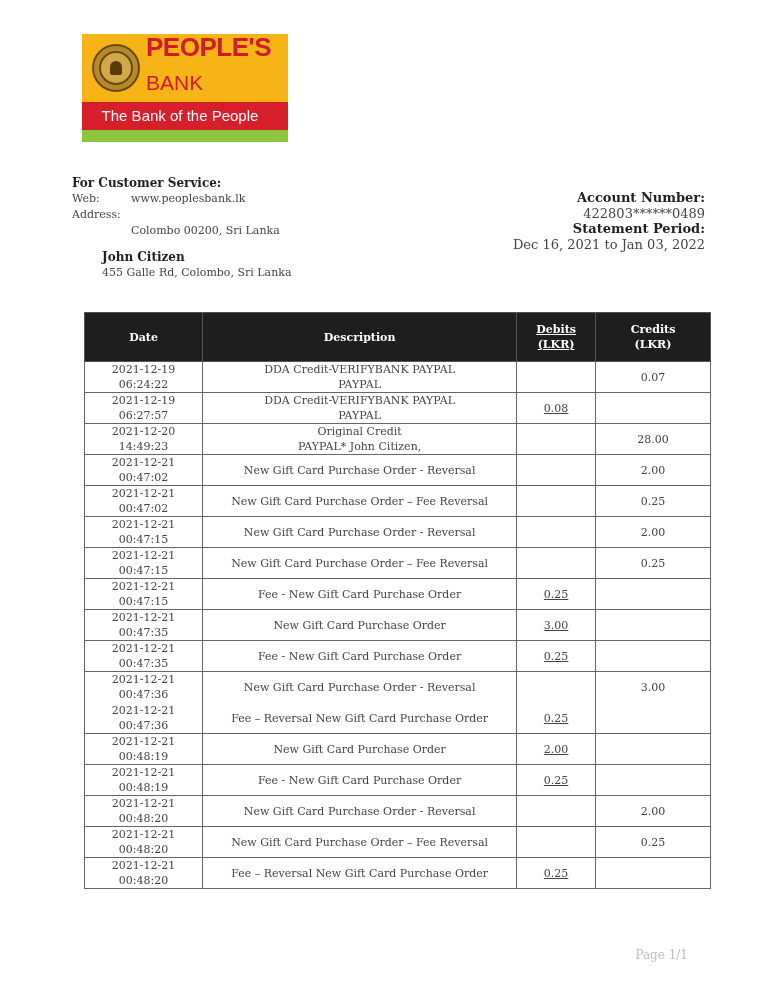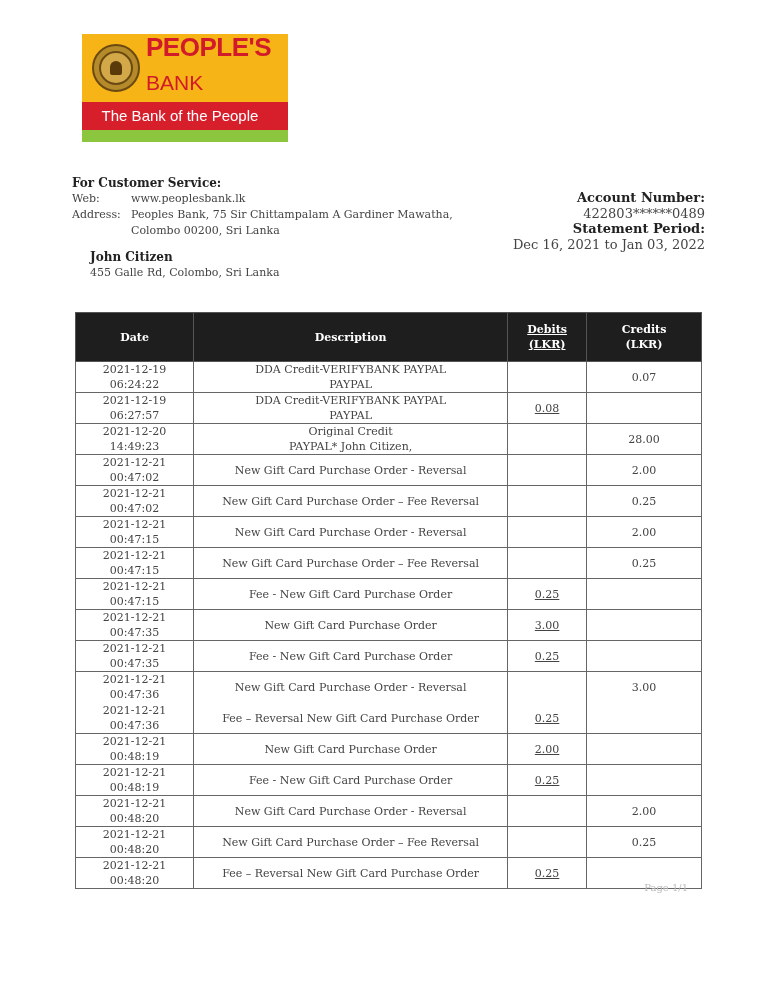--- a/index.html
+++ b/index.html
@@ -23,40 +23,40 @@
     .logo-tagline { position: absolute; left: 0; top: 68px; width: 196px; height: 28px; line-height: 28px; text-align: center;
                     font-family: "Liberation Sans", sans-serif; font-size: 15px; color: #fff; }
     .logo-green { position: absolute; left: 0; top: 96px; width: 206px; height: 12px; background: #8cc63f; }
 
     
     .contact { position: absolute; left: 72px; top: 175px; font-size: 11px; line-height: 16px; }
     .contact .heading { font-weight: bold; font-size: 12px; color: #222; margin-bottom: 0; }
     .contact .row { display: flex; }
     .contact .lbl { width: 59px; color: #444; }
     .contact .val { color: #444; }
-    .customer { position: absolute; left: 90px; top: 249px; font-size: 11px; line-height: 16px; }
+    .customer { position: absolute; left: 102px; top: 249px; font-size: 11px; line-height: 16px; }
     .customer .name { font-weight: bold; font-size: 12px; color: #222; }
     .customer .addr { color: #444; }
 
     
     .account { position: absolute; right: 63px; top: 190px; text-align: right; font-size: 13px; line-height: 15.5px; color: #444; }
     .account .k { font-weight: bold; color: #222; }
 
     
-    .stmt { position: absolute; left: 75px; top: 312px; border-collapse: collapse; width: 627px; font-size: 11px; color: #444; }
+    .stmt { position: absolute; left: 84px; top: 312px; border-collapse: collapse; width: 627px; font-size: 11px; color: #444; }
     .stmt th { background: #1e1e1e; color: #fff; font-weight: bold; height: 48px; padding: 0; border: 1px solid #555; font-size: 11px; line-height: 15px; }
     .stmt td { border: 1px solid #666; text-align: center; padding: 0; line-height: 15px; height: 30px; }
     .stmt td.noh { border-bottom-color: transparent; }
     .stmt td.not { border-top-color: transparent; }
     .c-date { width: 126px; }
     .c-desc { width: 344px; }
     .c-deb { width: 83px; text-decoration: underline; }
     .c-cred { width: 123px; }
 
-    .footer { position: absolute; right: 80px; top: 882px; font-size: 10px; color: #bbb; }
+    .footer { position: absolute; right: 80px; top: 948px; font-size: 12px; color: #bbb; }
   </style>
 </head>
 <body>
 
 <div class="logo">
   <div class="logo-top"></div>
   <div class="logo-seal"></div>
   <div class="logo-name1">PEOPLE'S</div>
   <div class="logo-name2">BANK</div>
   <div class="logo-band"></div>
@@ -66,21 +66,21 @@
 
 <div class="contact">
   <div class="heading">For Customer Service:</div>
   <div class="row">
     <span class="lbl">Web:</span>
     <span class="val">www.peoplesbank.lk</span>
   </div>
   <div class="row">
     <span class="lbl">Address:</span>
     <span class="val">
-      <span>Peoples Bank, 75 Sir Chittampalam A Gardiner Mawatha,</span><br>
+      <br>
       <span>Colombo 00200, Sri Lanka</span>
     </span>
   </div>
 </div>
 
 <div class="customer">
   <div class="name">John Citizen</div>
   <div class="addr">455 Galle Rd, Colombo, Sri Lanka</div>
 </div>
 

